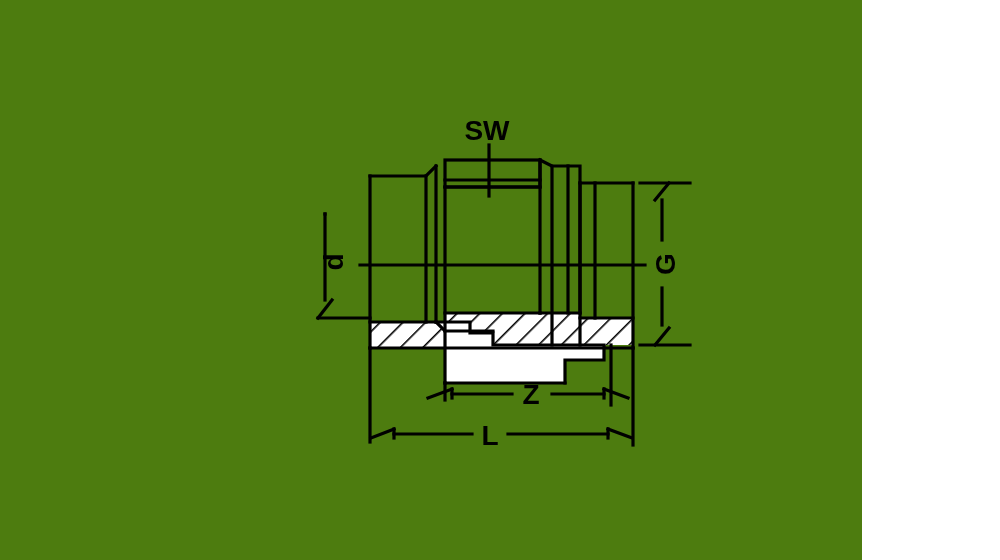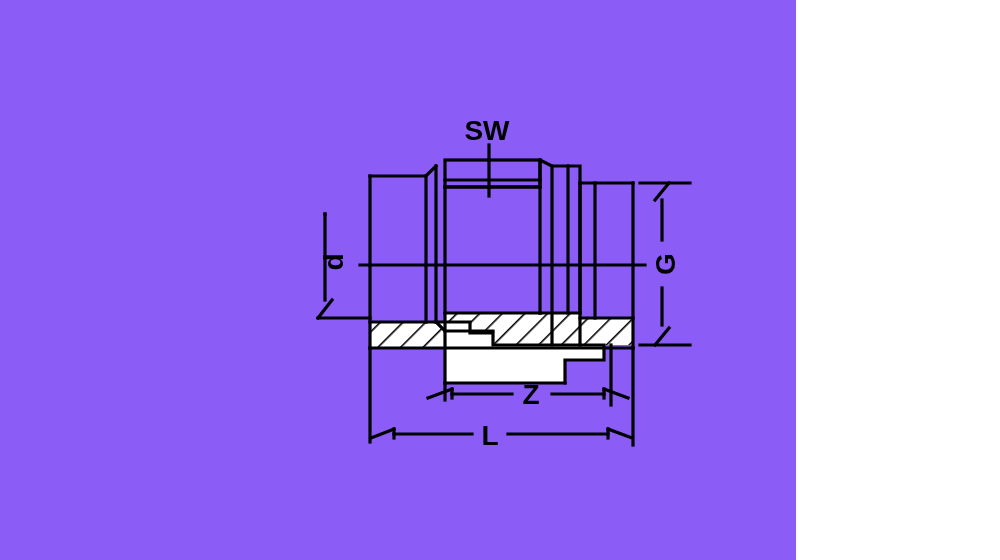--- a/index.html
+++ b/index.html
@@ -1,18 +1,18 @@
 <!DOCTYPE html>
 <html><head>
 <meta charset="utf-8">
 <style>
   html,body{margin:0;padding:0;background:#ffffff;}
   body{width:1000px;height:560px;overflow:hidden;
        font-family:"Liberation Sans", sans-serif;}
-  #stage{position:relative;width:796px;height:560px;background:#8b5cf6;}
+  #stage{position:relative;width:862px;height:560px;background:#4d7c0f;}
   svg{display:block;}
   .lbl{font-family:"Liberation Sans", sans-serif;font-weight:bold;fill:#000;}
 </style>
 </head>
 <body>
 
 <div id="stage">
 <svg id="dwg" width="1000" height="560" viewBox="0 0 1000 560">
 
   <defs>

